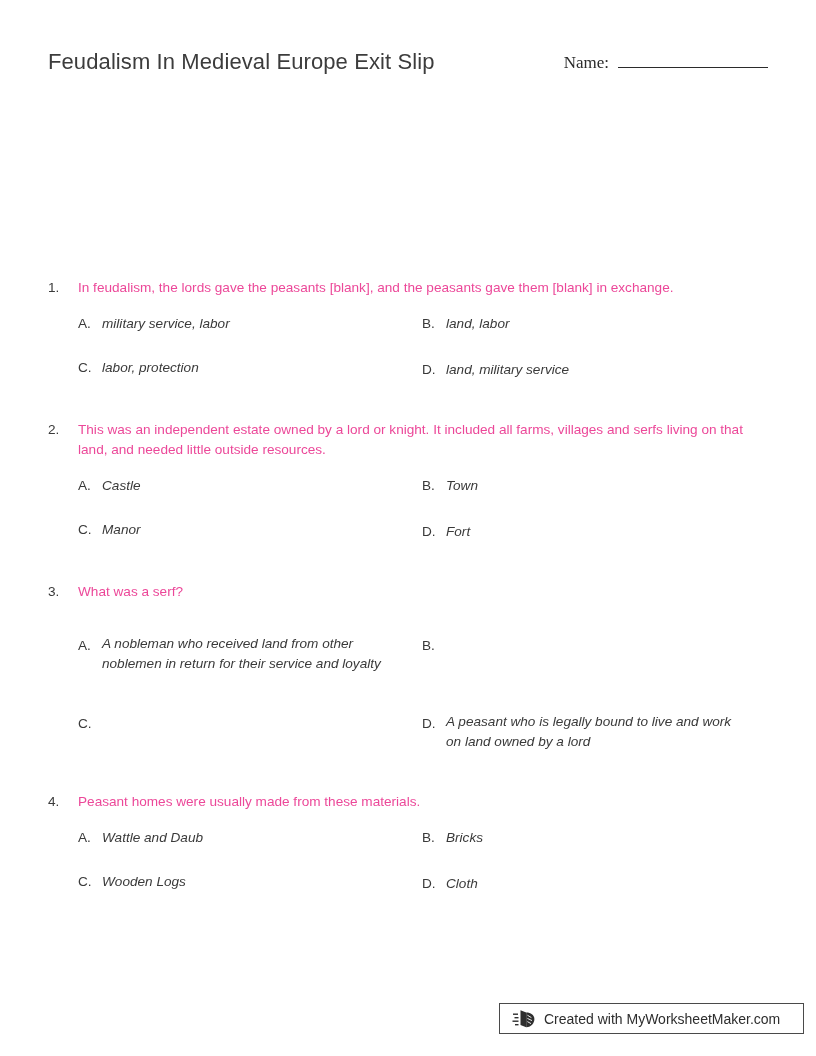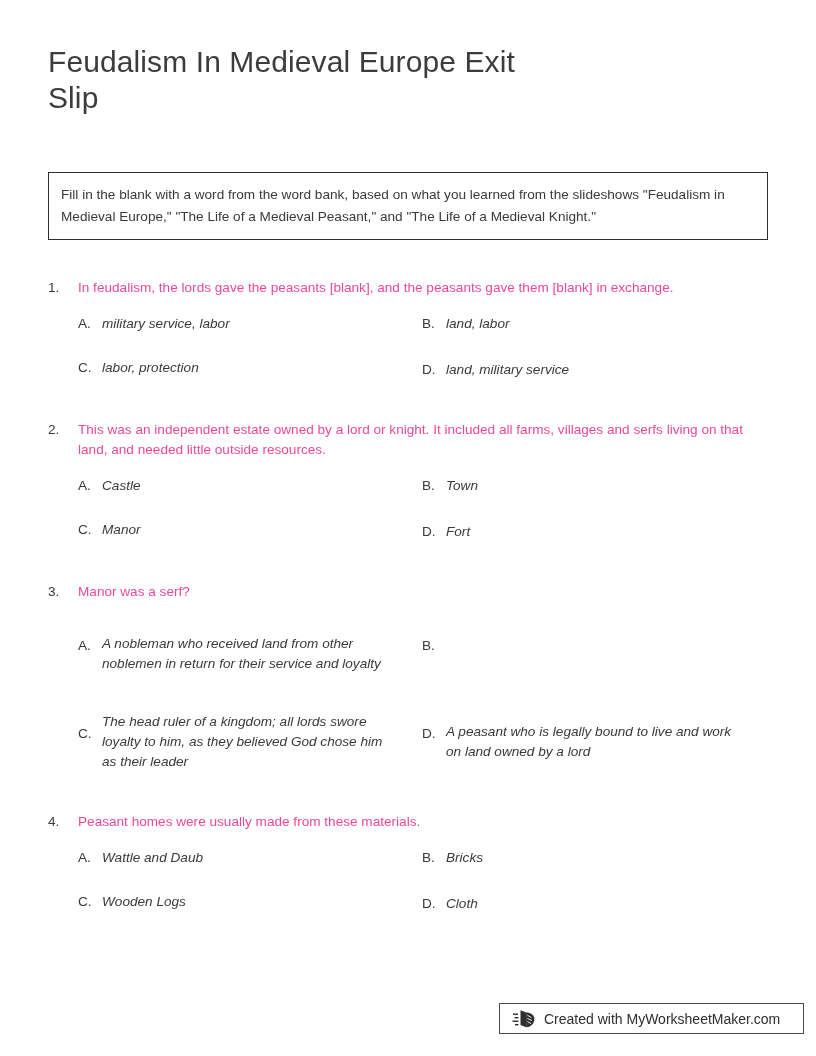--- a/index.html
+++ b/index.html
@@ -26,21 +26,21 @@
     left: 48px;
     top: 44px;
     right: 48px;
     height: 95px;
   }
   .title {
     position: absolute;
     left: 0;
     top: 0;
     width: 500px;
-    font-size: 30px;
+    font-size: 22px;
     line-height: 36px;
     font-weight: 400;
     color: #3c3c3c;
     letter-spacing: 0.1px;
   }
   .namedate {
     position: absolute;
     right: 0;
     top: 6px;
     width: 230px;
@@ -175,26 +175,27 @@
 </style>
 </head>
 <body>
 
 <div class="page">
 
   <div class="header">
     <div class="title">Feudalism In Medieval Europe Exit Slip</div>
 
     <div class="namedate">
+      <div class="nd-row">
+        <span class="nd-label">Name:</span>
+        <span class="nd-line"></span>
+      </div>
     </div>
   </div>
 
-  <div class="instructions">
-    <div class="instructions-text">Fill in the blank with a word from the word bank, based on what you learned from the slideshows "Feudalism in Medieval Europe," "The Life of a Medieval Peasant," and "The Life of a Medieval Knight."</div>
-  </div>
 
   <div class="questions">
 
     <div class="question">
       <div class="q-head">
         <span class="q-num">1.</span>
         <span class="q-text">In feudalism, the lords gave the peasants [blank], and the peasants gave them [blank] in exchange.</span>
       </div>
       <div class="options offset">
         <div class="option">
@@ -237,33 +238,32 @@
         <div class="option">
           <span class="opt-letter">D.</span>
           <span class="opt-text">Fort</span>
         </div>
       </div>
     </div>
 
     <div class="question">
       <div class="q-head">
         <span class="q-num">3.</span>
-        <span class="q-text">Manor was a serf?</span>
+        <span class="q-text">What was a serf?</span>
       </div>
       <div class="options wide">
         <div class="option">
           <span class="opt-letter">A.</span>
           <span class="opt-text">A nobleman who received land from other noblemen in return for their service and loyalty</span>
         </div>
         <div class="option">
           <span class="opt-letter">B.</span>
         </div>
         <div class="option">
           <span class="opt-letter">C.</span>
-          <span class="opt-text">The head ruler of a kingdom; all lords swore loyalty to him, as they believed God chose him as their leader</span>
         </div>
         <div class="option">
           <span class="opt-letter">D.</span>
           <span class="opt-text">A peasant who is legally bound to live and work on land owned by a lord</span>
         </div>
       </div>
     </div>
 
     <div class="question">
       <div class="q-head">

